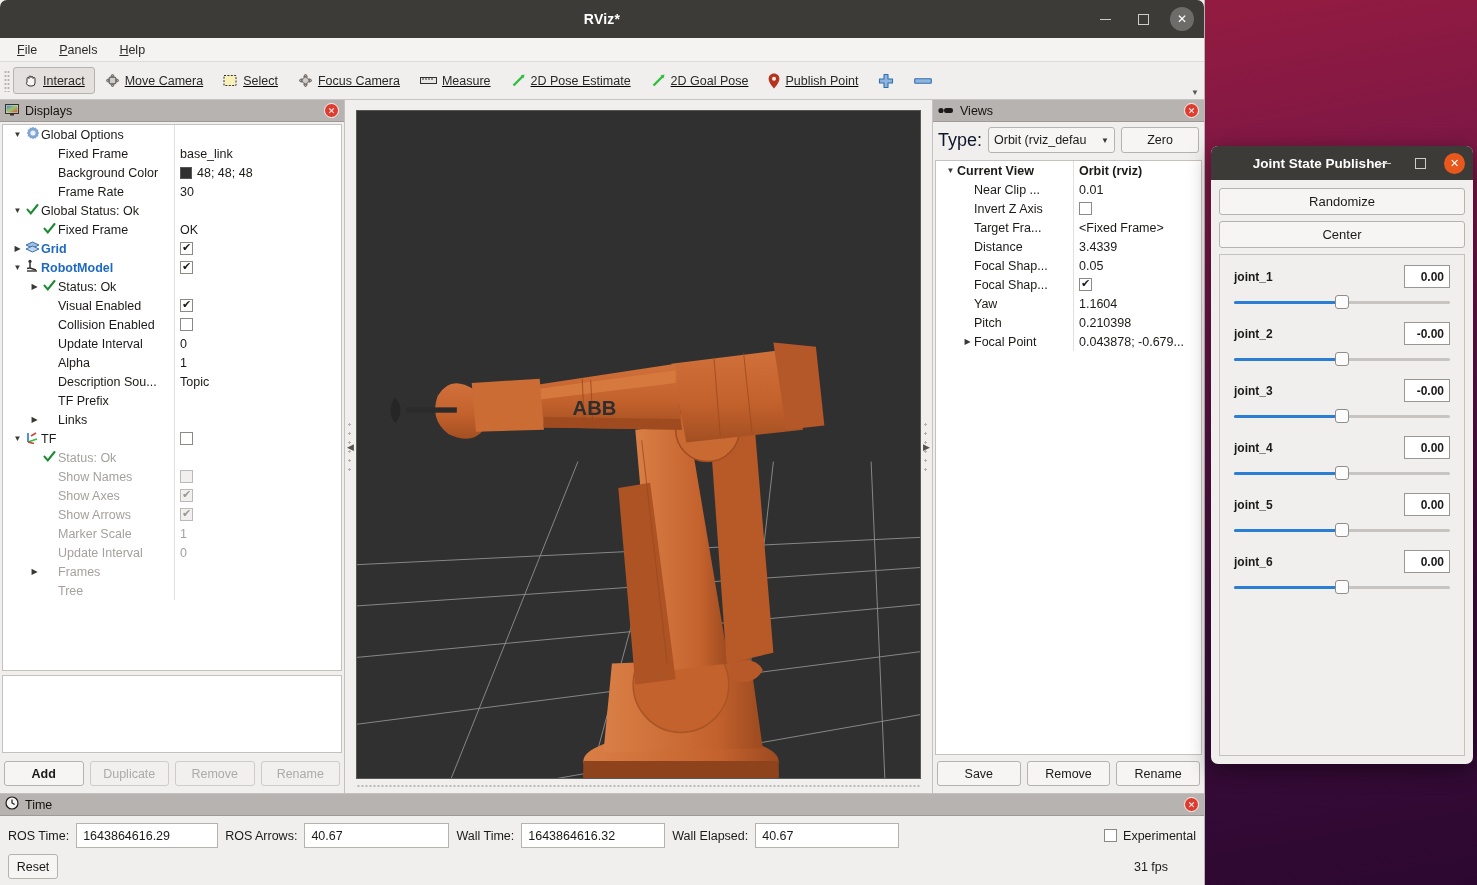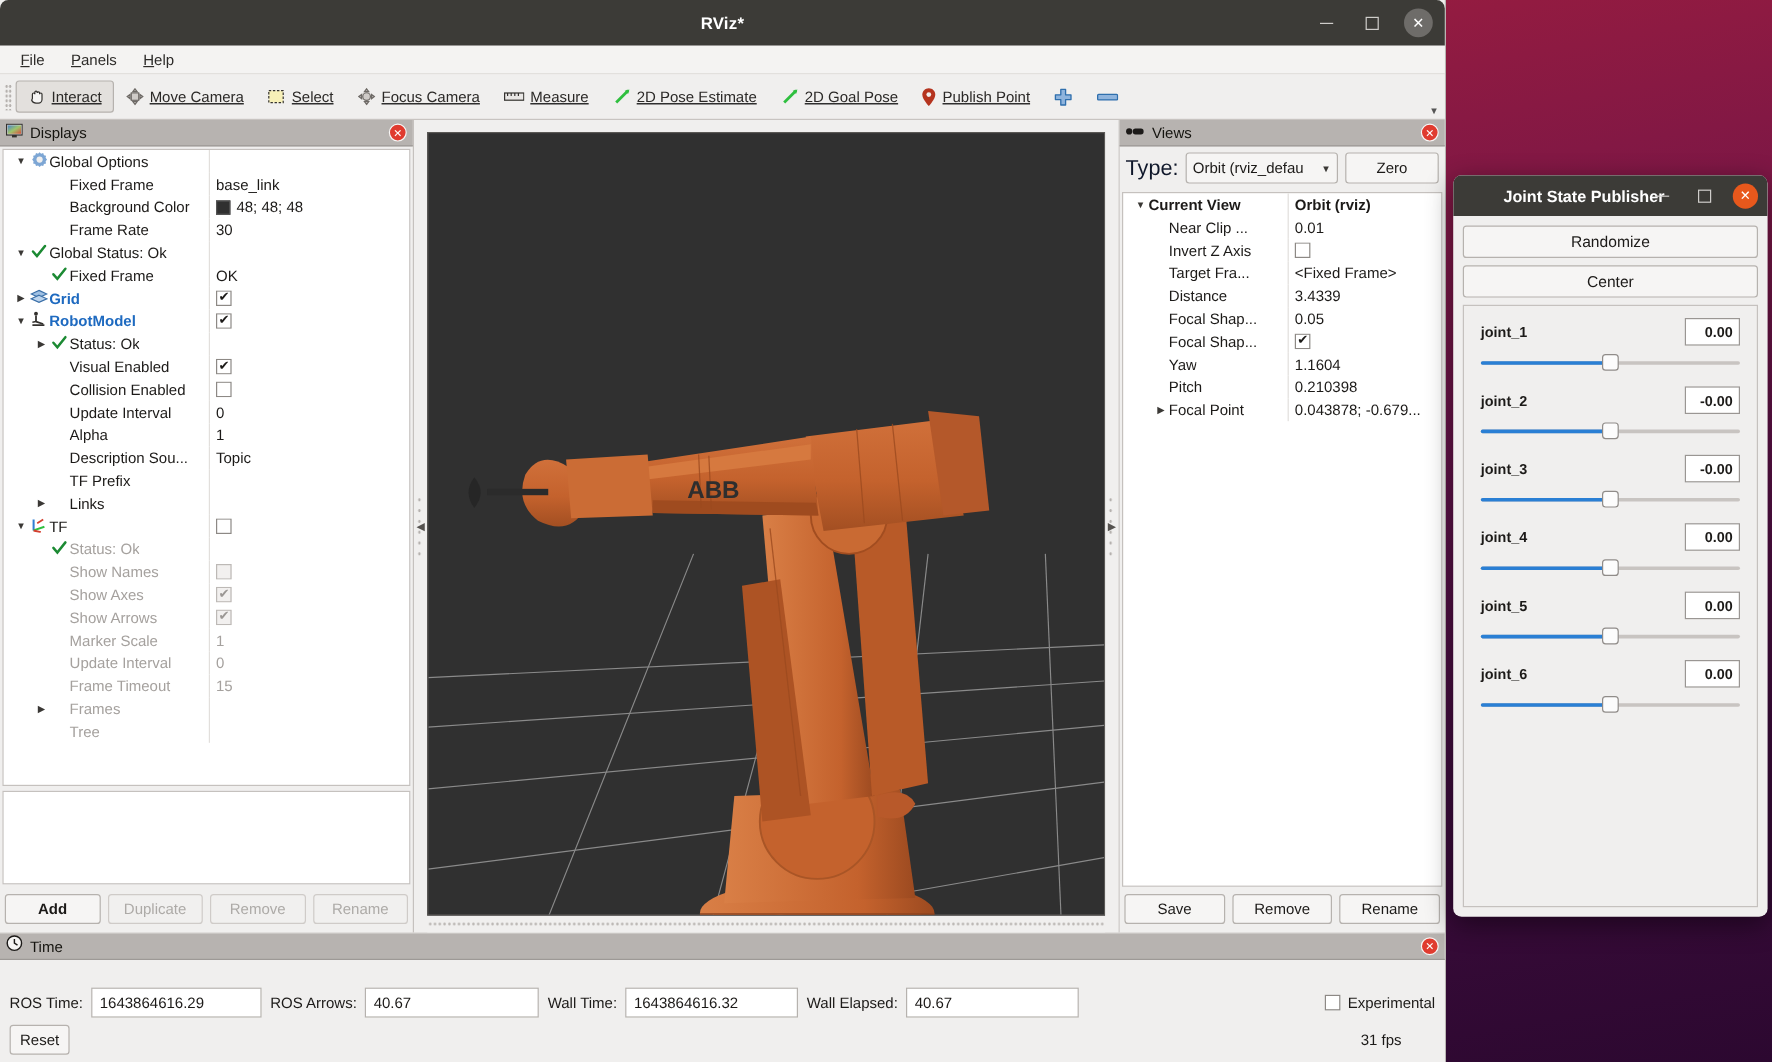--- a/index.html
+++ b/index.html
@@ -171,21 +171,21 @@
   .combo .carrow { font-size: 8px; color: #3a3835; }
   .zero-btn { width: 78px; height: 26px; background: #f6f5f4;
     border: 1px solid #b6b2ae; border-radius: 3px; font-size: 12.5px;
     display: flex; align-items: center; justify-content: center; color: #1c1a18; }
   #views-tree .trow .tname { width: 138px; }
   .bold { font-weight: bold; }
 
   
   #time-panel { flex: none; background: #f0efee; border-top: 1px solid #c5c1be; }
   .time-row { display: flex; align-items: center; gap: 7px;
-    padding: 23px 8px 4px 8px; }
+    padding: 7px 8px 4px 8px; }
   .time-row .tl { font-size: 12.5px; color: #1c1a18; white-space: nowrap; }
   .tinput {
     height: 25px; background: #ffffff; border: 1px solid #b6b2ae;
     display: flex; align-items: center; padding: 0 6px;
     font-size: 12.5px; color: #1c1a18;
   }
   .spacer { flex: 1; }
   .exp-wrap { display: flex; align-items: center; gap: 6px; }
   .time-row2 { display: flex; align-items: center;
     padding: 2px 8px 6px 8px; }
@@ -640,31 +640,20 @@
                 <span class="tico"></span>
                 <span class="tlabel">Update Interval</span>
               </div>
               <div class="tval">
                 <span>0</span>
               </div>
             </div>
             <div class="trow disabled">
               <div class="tname">
                 <span style="width: 25px; flex: 0 0 auto;"></span>
-                <span class="arrow"></span>
-                <span class="tico"></span>
-                <span class="tlabel">Frame Timeout</span>
-              </div>
-              <div class="tval">
-                <span>15</span>
-              </div>
-            </div>
-            <div class="trow disabled">
-              <div class="tname">
-                <span style="width: 25px; flex: 0 0 auto;"></span>
                 <span class="arrow closed"></span>
                 <span class="tico"></span>
                 <span class="tlabel">Frames</span>
               </div>
               <div class="tval"></div>
             </div>
             <div class="trow disabled">
               <div class="tname">
                 <span style="width: 25px; flex: 0 0 auto;"></span>
                 <span class="arrow"></span>

